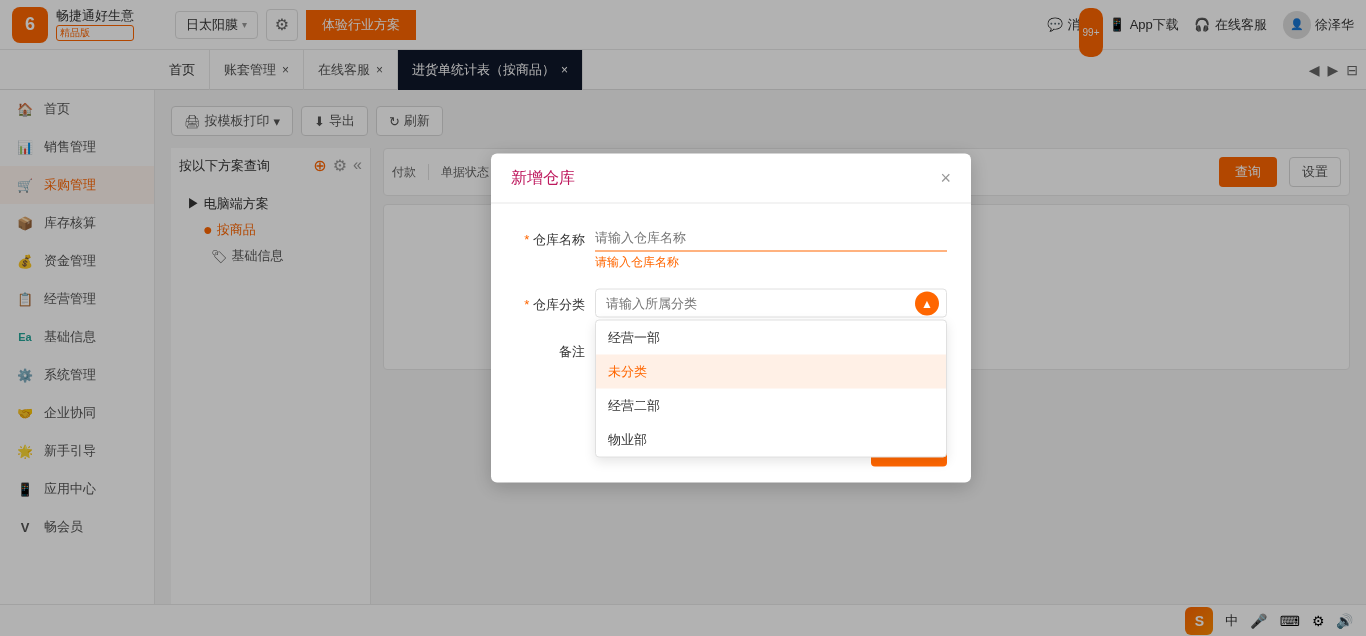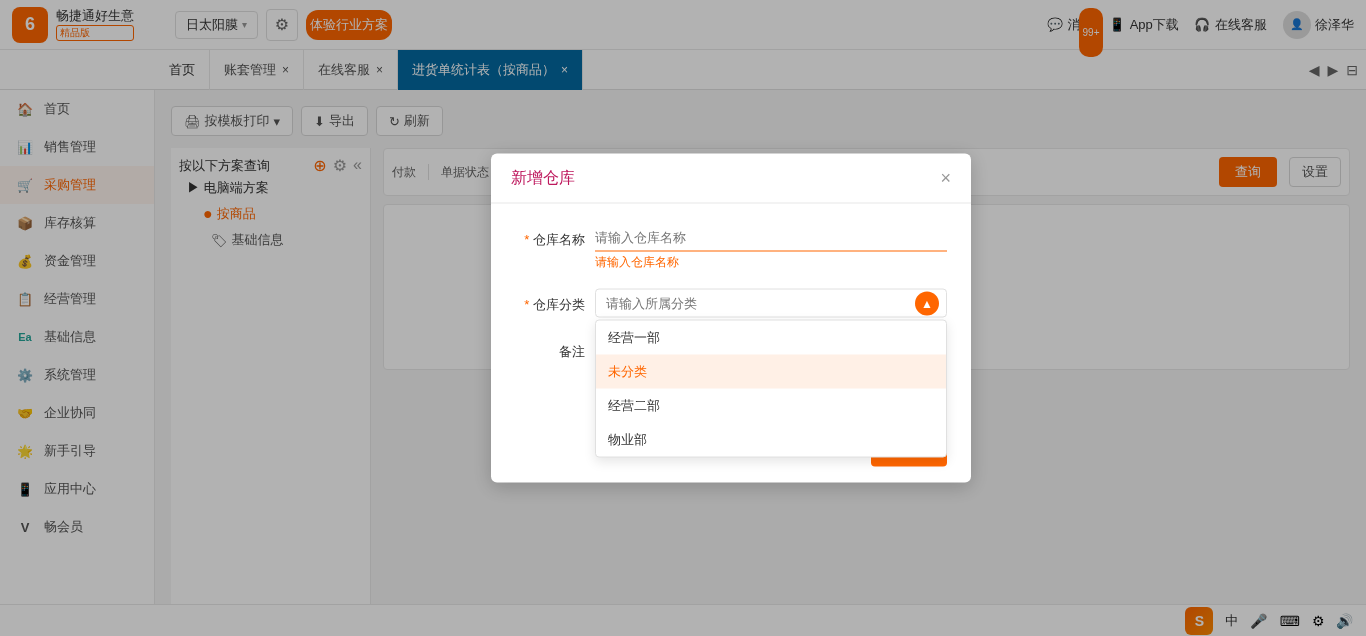--- a/index.html
+++ b/index.html
@@ -39,22 +39,22 @@
       margin: 0 8px;
     }
     .chevron-down { font-size: 10px; color: #999; }
 
     .gear-btn {
       width: 32px; height: 32px; border: 1px solid #e0e0e0; border-radius: 4px;
       display: flex; align-items: center; justify-content: center;
       cursor: pointer; color: #666; font-size: 16px; margin-right: 8px;
     }
     .try-btn {
-      background: #f60; color: #fff; border: none; border-radius: 12px;
-      padding: 6px 4px; font-size: 13px; cursor: pointer;
+      background: #f60; color: #fff; border: none; border-radius: 0;
+      padding: 6px 16px; font-size: 13px; cursor: pointer;
     }
 
     .header-right {
       margin-left: auto;
       display: flex; align-items: center; gap: 16px;
     }
     .header-icon-item {
       display: flex; align-items: center; gap: 4px;
       cursor: pointer; font-size: 13px; color: #333;
       position: relative;
@@ -78,21 +78,21 @@
       border-bottom: 1px solid #e0e0e0;
       padding-left: 155px;
       position: relative;
     }
     .tab-item {
       height: 40px; display: flex; align-items: center; gap: 6px;
       padding: 0 14px; font-size: 13px; color: #555; cursor: pointer;
       border-right: 1px solid #e8e8e8; position: relative;
     }
     .tab-item.active {
-      color: #fff; background: #0369a1;
+      color: #fff; background: #0f172a;
     }
     .tab-close { font-size: 12px; cursor: pointer; color: inherit; }
     .tab-home { color: #333; padding: 0 14px; }
     .tab-controls {
       margin-left: auto;
       display: flex; align-items: center; gap: 8px; padding-right: 8px;
     }
     .tab-ctrl-btn { font-size: 14px; color: #666; cursor: pointer; }
 
     
@@ -374,21 +374,21 @@
         <button class="btn-outline">
           <span>↻</span>
           <span>刷新</span>
         </button>
       </div>
     </div>
 
     <div class="content-inner">
 
       <div class="left-panel">
-        <div style="display:flex;align-items:center;justify-content:space-between;margin-bottom:0;">
+        <div style="display:flex;align-items:center;justify-content:space-between;margin-bottom:16px;">
           <span style="font-size:13px;color:#333;font-weight:500">按以下方案查询</span>
           <div style="display:flex;gap:6px;">
             <span style="color:#f60;font-size:16px;cursor:pointer">⊕</span>
             <span style="color:#999;font-size:16px;cursor:pointer">⚙</span>
             <span style="color:#999;font-size:16px;cursor:pointer">«</span>
           </div>
         </div>
 
         <div class="tree-item">
           <span>▶</span>

